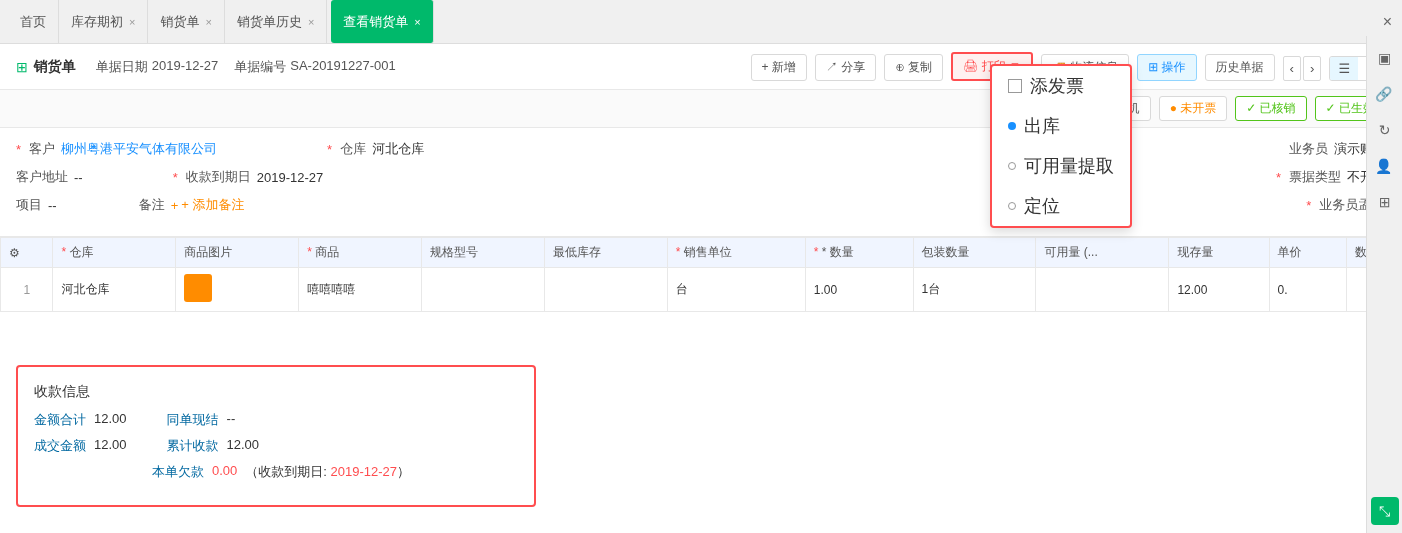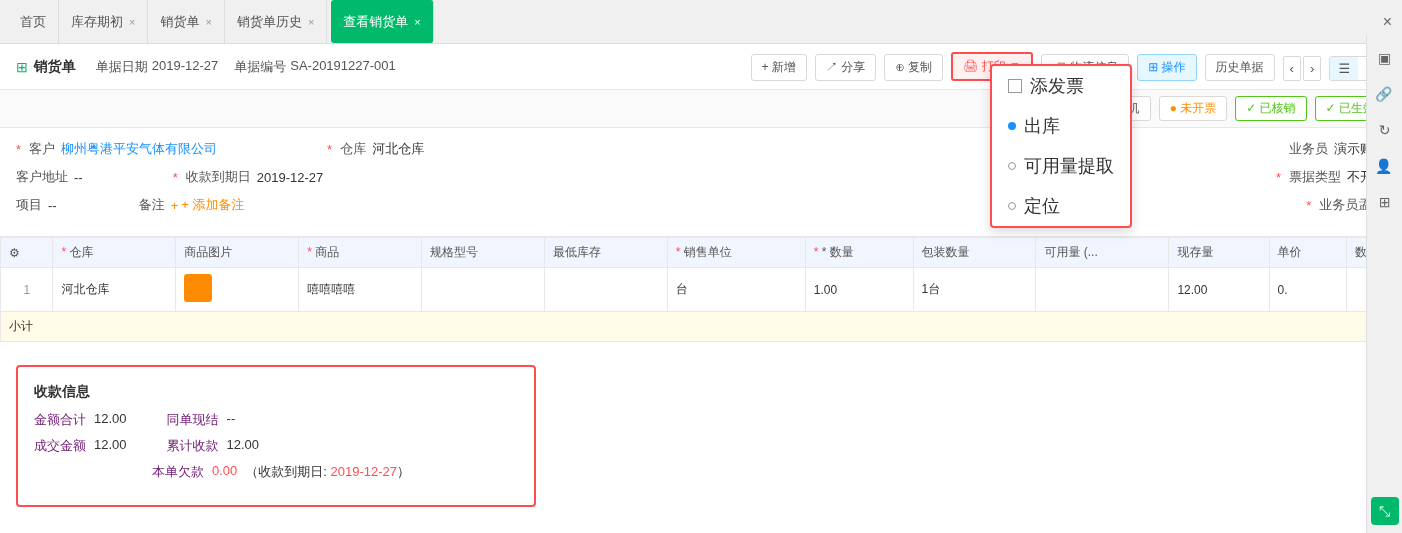--- a/index.html
+++ b/index.html
@@ -71,24 +71,24 @@
     .data-table th.required::before { content: '* '; color: #ff4d4f; }
     .data-table td { border: 1px solid #e8e8e8; padding: 6px 8px; white-space: nowrap; }
     .gear-cell { text-align: center; color: #999; }
     .subtotal-row td { background: #fffbe6; }
 
     
     .product-img { width: 28px; height: 28px; background: #ff8c00; display: inline-block; border-radius: 3px; }
 
     
     .bottom-info { padding: 16px; border: 2px solid #ff4d4f; margin: 8px 16px; border-radius: 4px; max-width: 520px; }
-    .bottom-info-title { font-weight: bold; margin-bottom: 10px; font-size: 14px; }
+    .bottom-info-title { font-weight: normal; margin-bottom: 10px; font-size: 14px; }
     .info-row { display: flex; gap: 40px; margin-bottom: 8px; font-size: 13px; }
     .info-item { display: flex; gap: 8px; }
-    .info-label { color: #701a75; }
+    .info-label { color: #0369a1; }
     .info-value { color: #333; }
     .info-value.red { color: #ff4d4f; }
 
     
     .dropdown-menu {
       position: absolute; top: 68px; right: 16px; background: #fff;
       border: 1px solid #d9d9d9; border-radius: 4px; box-shadow: 0 4px 12px rgba(0,0,0,0.15);
       z-index: 100; min-width: 120px;
       border: 2px solid #ff4d4f;
     }
@@ -269,23 +269,20 @@
           <td></td>
           <td></td>
           <td>台</td>
           <td>1.00</td>
           <td>1台</td>
           <td></td>
           <td>12.00</td>
           <td>0.</td>
           <td></td>
         </tr>
-        <tr class="subtotal-row">
-          <td colspan="13">小计</td>
-        </tr>
       </tbody>
     </table>
   </div>
 
   <div class="bottom-info">
     <div class="bottom-info-title">收款信息</div>
     <div class="info-row">
       <div class="info-item">
         <span class="info-label">金额合计</span>
         <span class="info-value">12.00</span>

